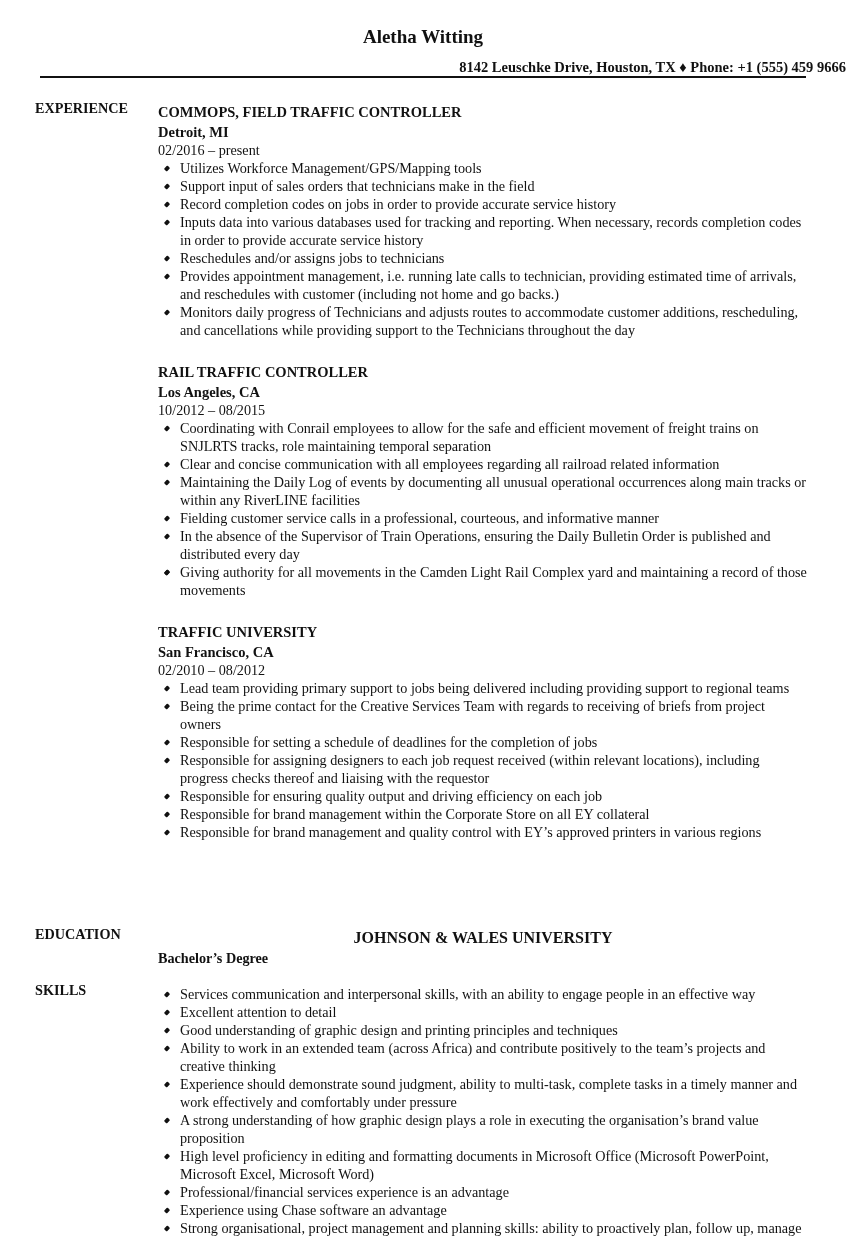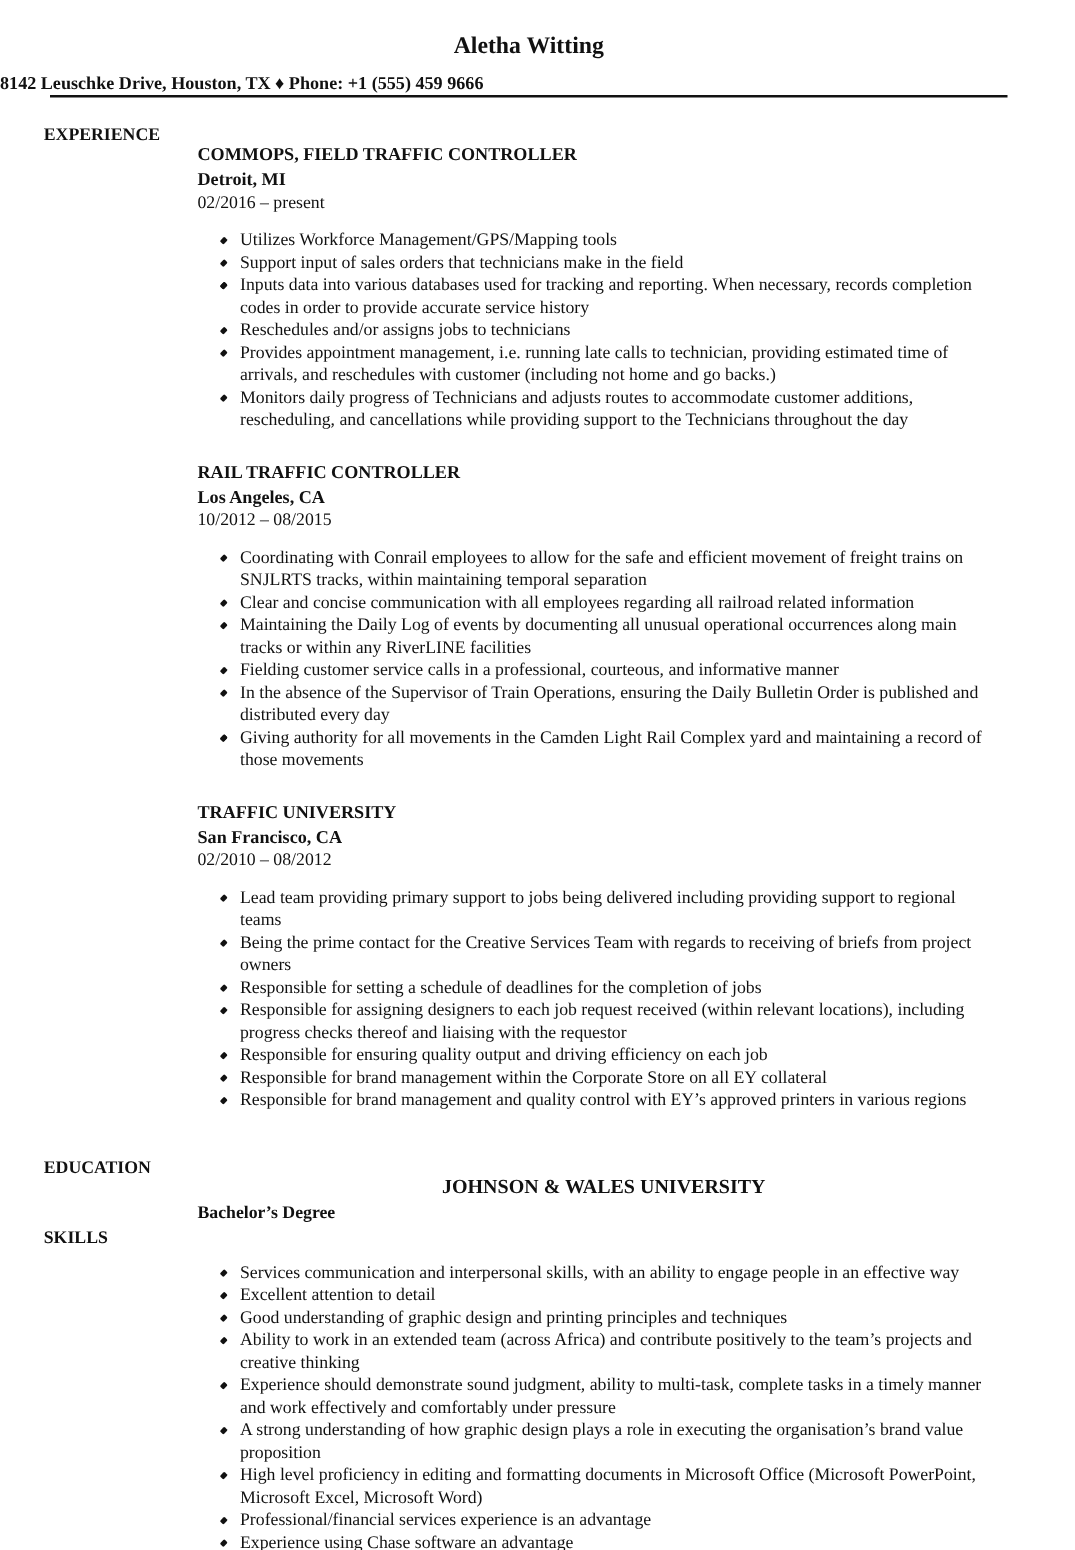--- a/index.html
+++ b/index.html
@@ -30,21 +30,21 @@
     text-align: center;
     font-weight: bold;
     font-size: 19px;
     line-height: 24px;
   }
   .header-contact {
     position: absolute;
     top: 58px;
     left: 0;
     width: 846px;
-    text-align: left;
+    text-align: right;
     font-weight: bold;
     font-size: 14.5px;
     line-height: 18px;
   }
   .header-rule {
     position: absolute;
     top: 76px;
     left: 40px;
     width: 766px;
     height: 2px;
@@ -59,21 +59,21 @@
     position: absolute;
     left: 35px;
     top: 0;
     font-weight: bold;
     font-size: 14.2px;
     line-height: 18px;
   }
   .section-body {
     position: absolute;
     left: 158px;
-    top: 16px;
+    top: 4px;
     width: 650px;
     font-family: Liberation Serif, serif;
   }
   .job {
     margin: 0 0 24px 0;
   }
   .job-title {
     font-weight: bold;
     font-size: 14.5px;
     line-height: 18px;
@@ -83,21 +83,21 @@
     font-weight: bold;
     font-size: 14.5px;
     line-height: 18px;
     height: 19px;
   }
   .job-dates {
     line-height: 17px;
   }
   ul.bullets {
     list-style: none;
-    margin: 12px;
+    margin: 0;
     padding: 0;
   }
   ul.bullets li {
     position: relative;
     padding-left: 22px;
     line-height: 18px;
   }
   ul.bullets li .dot {
     position: absolute;
     left: 7px;
@@ -134,34 +134,34 @@
     <div class="section-label">EXPERIENCE</div>
     <div class="section-body">
 
       <div class="job">
         <div class="job-title">COMMOPS, FIELD TRAFFIC CONTROLLER</div>
         <div class="job-location">Detroit, MI</div>
         <div class="job-dates">02/2016 – present</div>
         <ul class="bullets">
           <li><span class="dot"></span><span>Utilizes Workforce Management/GPS/Mapping tools</span></li>
           <li><span class="dot"></span><span>Support input of sales orders that technicians make in the field</span></li>
-          <li><span class="dot"></span></li>
+          <li><span class="dot"></span><span>Record completion codes on jobs in order to provide accurate service history</span></li>
           <li><span class="dot"></span><span>Inputs data into various databases used for tracking and reporting. When necessary, records completion codes in order to provide accurate service history</span></li>
           <li><span class="dot"></span><span>Reschedules and/or assigns jobs to technicians</span></li>
           <li><span class="dot"></span><span>Provides appointment management, i.e. running late calls to technician, providing estimated time of arrivals, and reschedules with customer (including not home and go backs.)</span></li>
           <li><span class="dot"></span><span>Monitors daily progress of Technicians and adjusts routes to accommodate customer additions, rescheduling, and cancellations while providing support to the Technicians throughout the day</span></li>
         </ul>
       </div>
 
       <div class="job">
         <div class="job-title">RAIL TRAFFIC CONTROLLER</div>
         <div class="job-location">Los Angeles, CA</div>
         <div class="job-dates">10/2012 – 08/2015</div>
         <ul class="bullets">
-          <li><span class="dot"></span><span>Coordinating with Conrail employees to allow for the safe and efficient movement of freight trains on SNJLRTS tracks, within maintaining temporal separation</span></li>
+          <li><span class="dot"></span><span>Coordinating with Conrail employees to allow for the safe and efficient movement of freight trains on SNJLRTS tracks, role maintaining temporal separation</span></li>
           <li><span class="dot"></span><span>Clear and concise communication with all employees regarding all railroad related information</span></li>
           <li><span class="dot"></span><span>Maintaining the Daily Log of events by documenting all unusual operational occurrences along main tracks or within any RiverLINE facilities</span></li>
           <li><span class="dot"></span><span>Fielding customer service calls in a professional, courteous, and informative manner</span></li>
           <li><span class="dot"></span><span>In the absence of the Supervisor of Train Operations, ensuring the Daily Bulletin Order is published and distributed every day</span></li>
           <li><span class="dot"></span></li>
           <li><span class="dot"></span><span>Giving authority for all movements in the Camden Light Rail Complex yard and maintaining a record of those movements</span></li>
         </ul>
       </div>
 
       <div class="job">

